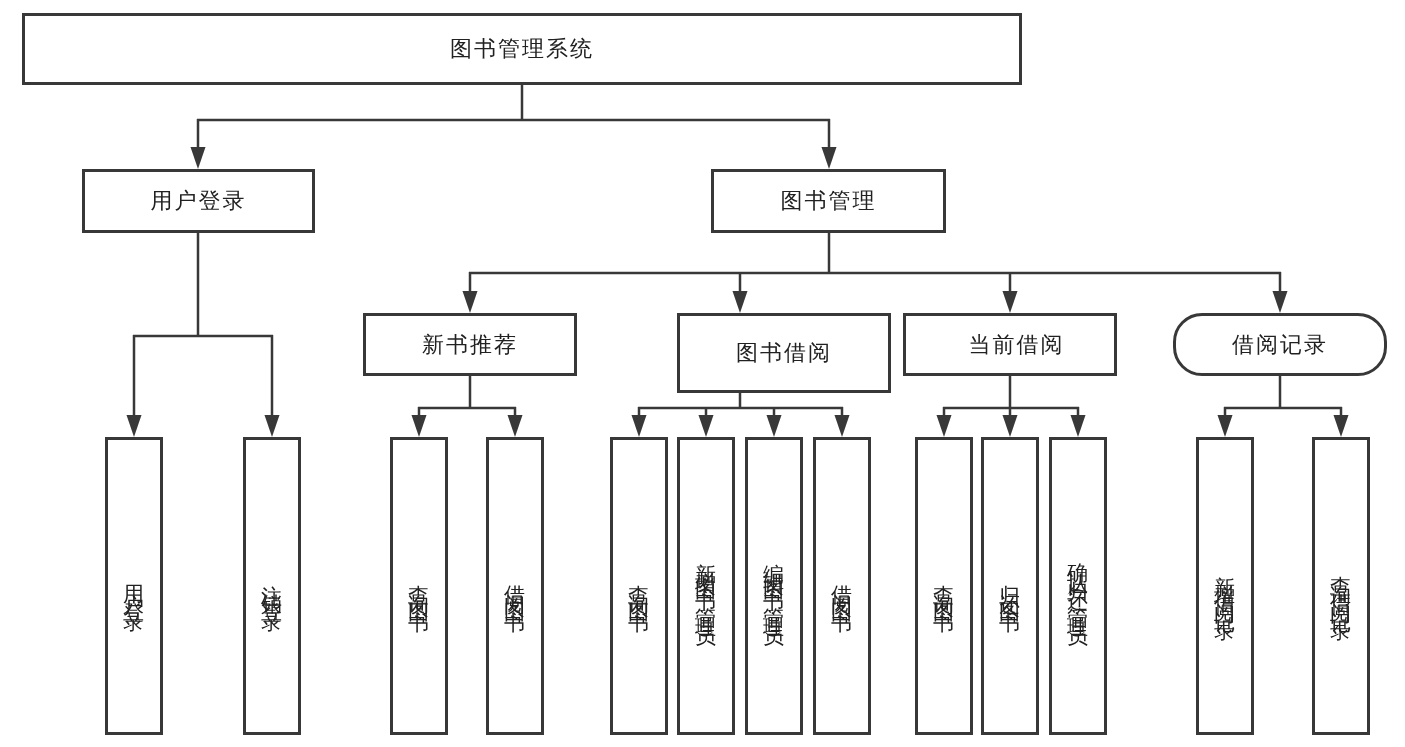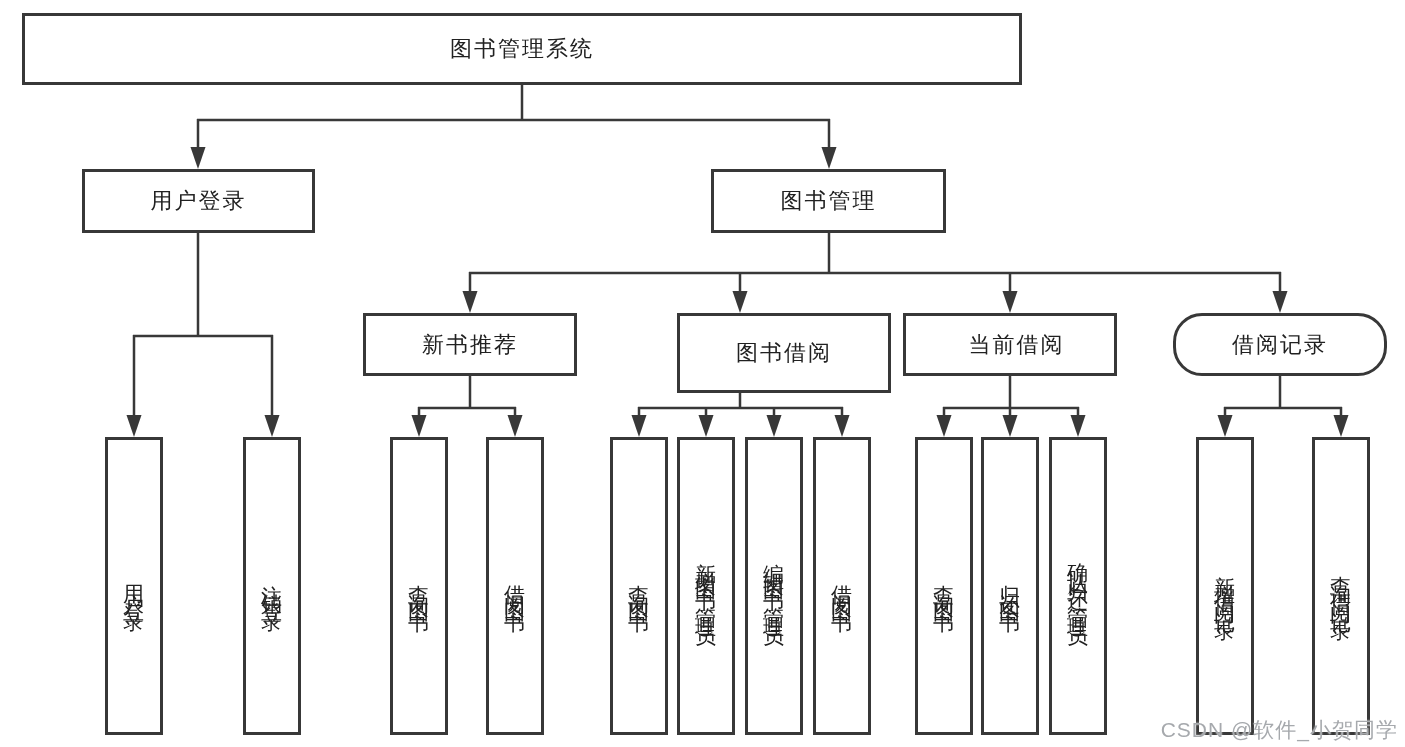--- a/index.html
+++ b/index.html
@@ -135,15 +135,14 @@
     <span class="vlabel">确认归还（管理员）</span>
   </div>
 
   <div class="box" style="left:1196px;top:437px;width:58px;height:298px;">
     <span class="vlabel">新增借阅记录</span>
   </div>
   <div class="box" style="left:1312px;top:437px;width:58px;height:298px;">
     <span class="vlabel">查询借阅记录</span>
   </div>
 
-  <div class="watermark">CSDN @软件_小贺同学</div>
 
 </div>
 
 </body></html>

